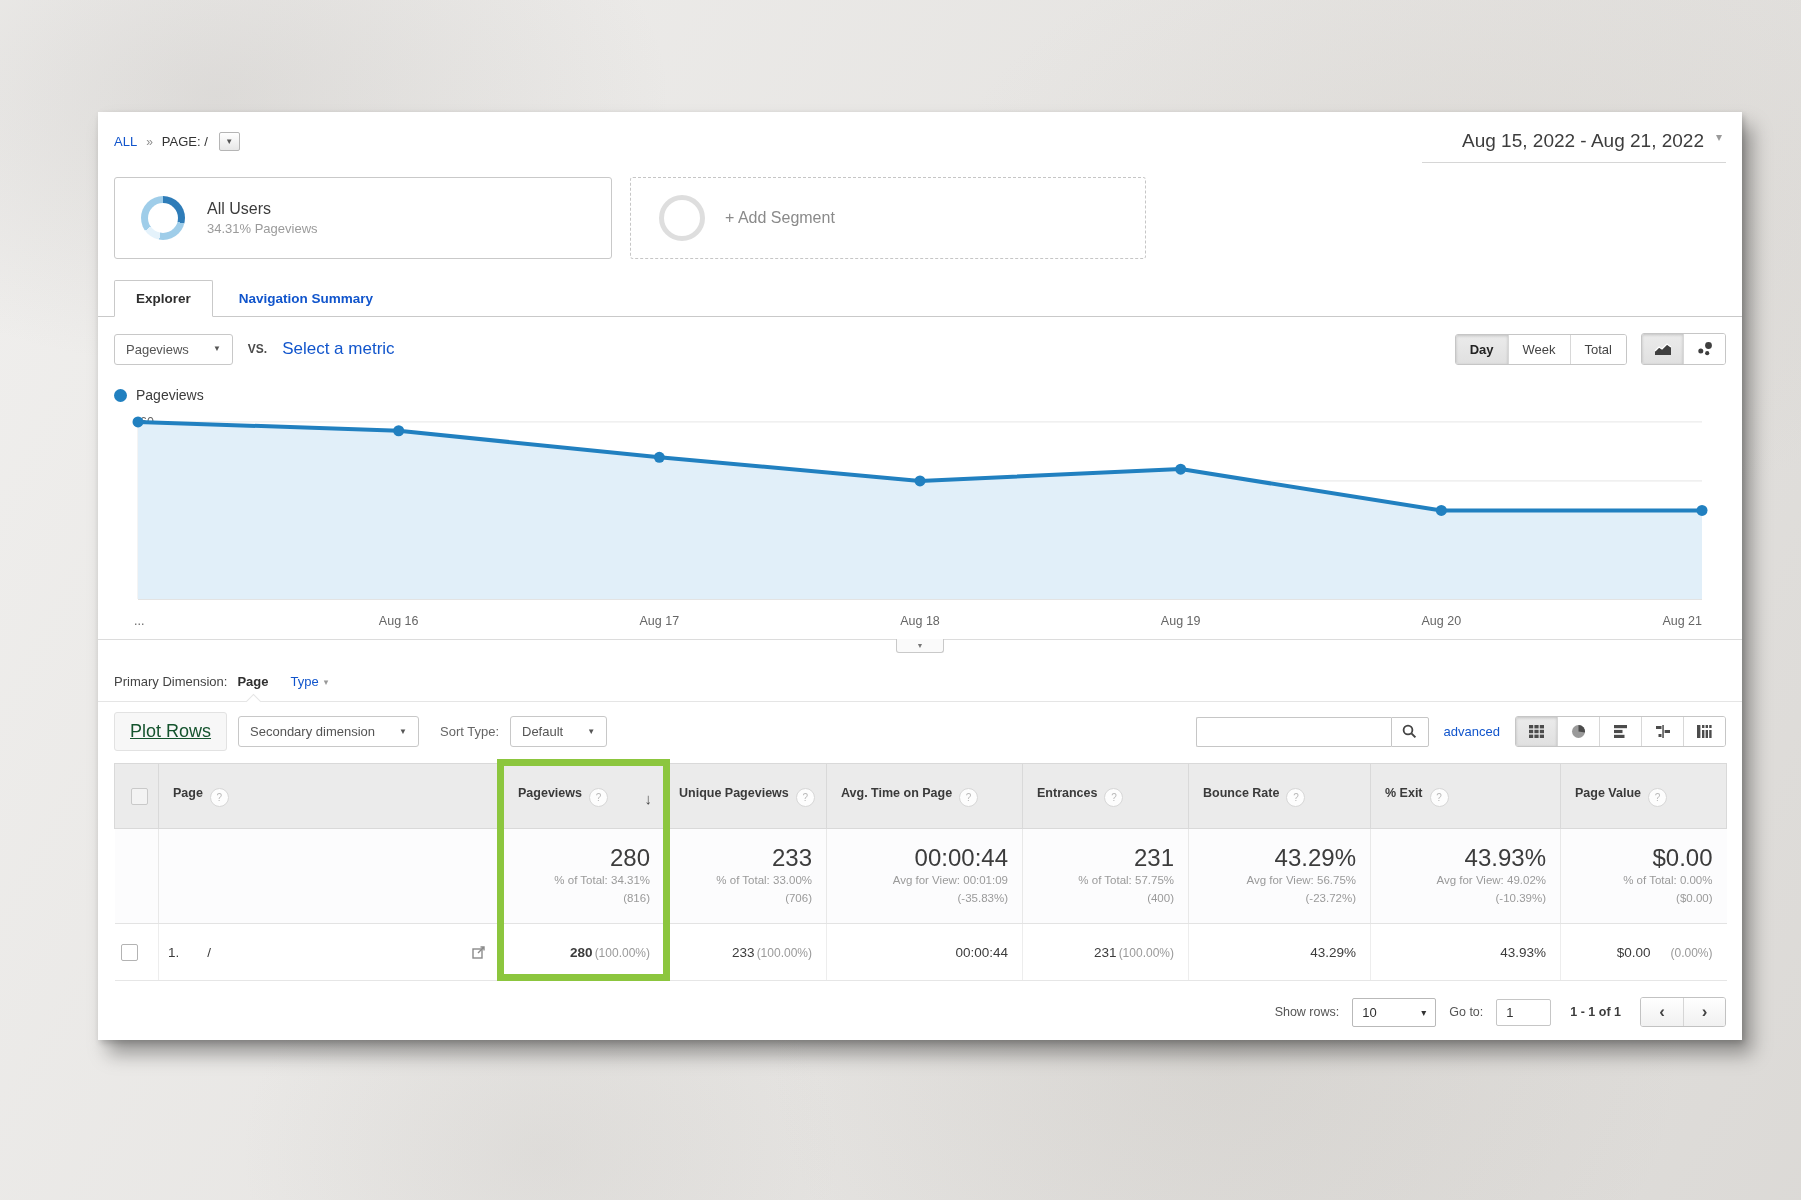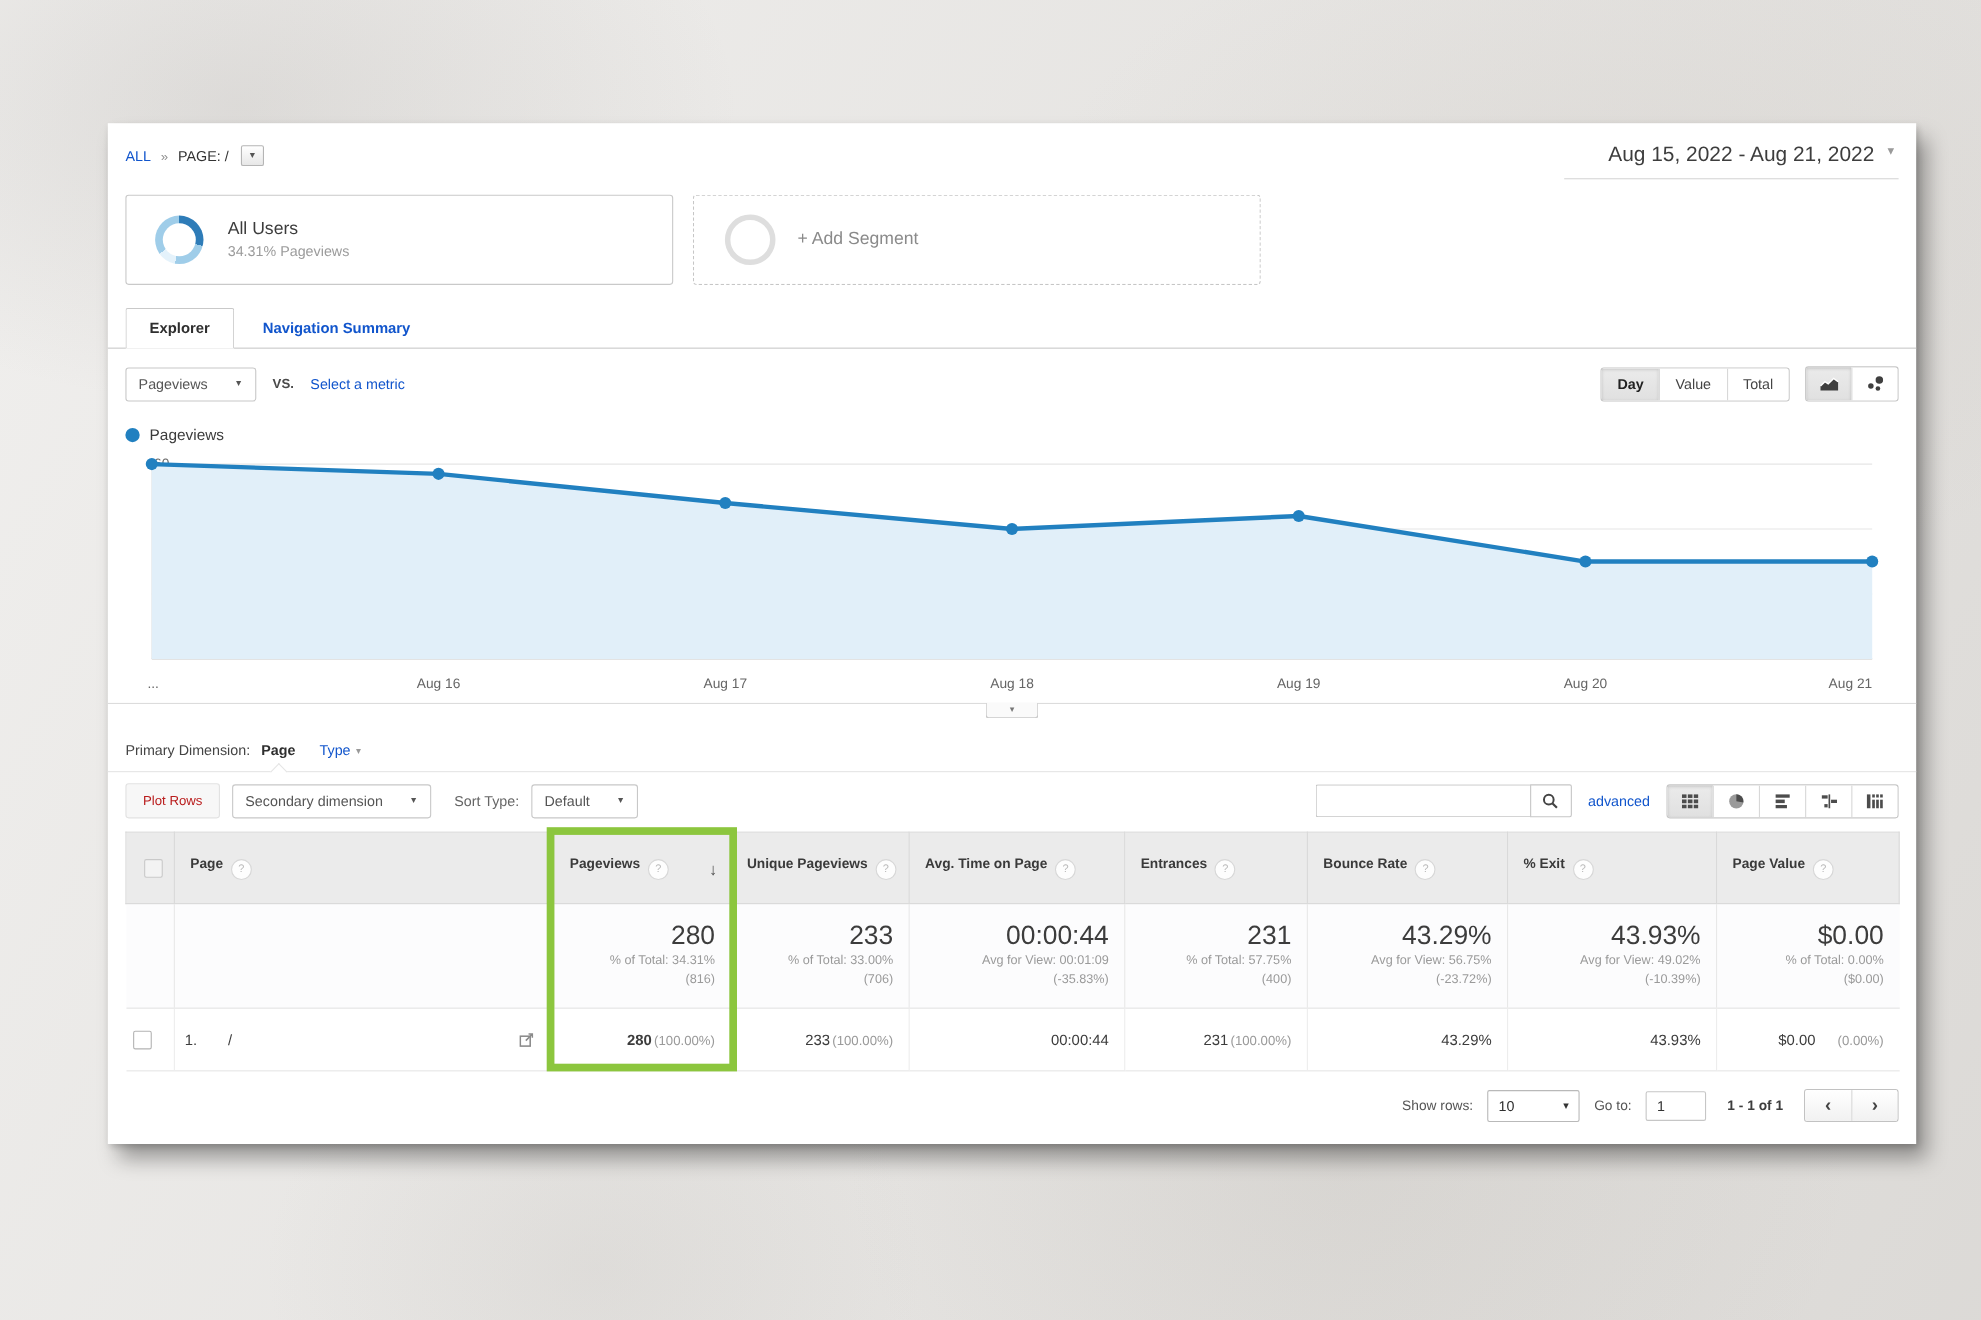--- a/index.html
+++ b/index.html
@@ -47,21 +47,21 @@
   
   .tabbar{margin:20px -16px 0;padding:0 16px;border-bottom:1px solid #c9c9c9;display:flex;align-items:flex-end;height:37px;}
   .tab-active{background:#fff;border:1px solid #c9c9c9;border-bottom:1px solid #fff;margin-bottom:-1px;border-radius:2px 2px 0 0;
     font-weight:bold;font-size:13.5px;color:#2f2f2f;padding:10px 21px;cursor:default;}
   .tab-link{color:var(--link);font-weight:bold;font-size:13.5px;padding:10px 26px;cursor:pointer;}
   
   .metric-row{display:flex;align-items:center;margin-top:16px;}
   .drop-btn{border:1px solid #c8c8c8;border-radius:3px;background:#fff;display:flex;align-items:center;
     font-size:13px;color:#555;padding:7px 11px;gap:24px;cursor:pointer;}
   .vs{margin:0 15px;font-size:12px;font-weight:bold;color:#4a4a4a;text-transform:uppercase;}
-  .select-metric{color:var(--link);font-size:13px;cursor:pointer;}
+  .select-metric{color:var(--link);font-size:17px;cursor:pointer;}
   .right-cluster{margin-left:auto;display:flex;align-items:flex-end;gap:14px;}
   .btn-group{display:flex;border:1px solid #c6c6c6;border-radius:3px;background:#fff;overflow:hidden;}
   .gbtn{padding:7px 14px;font-size:13px;color:#444;border-left:1px solid #d8d8d8;cursor:pointer;background:#fff;
     display:flex;align-items:center;justify-content:center;}
   .gbtn:first-child{border-left:none;}
   .gbtn.sel{background:linear-gradient(#ebebeb,#e0e0e0);box-shadow:inset 0 1px 3px rgba(0,0,0,.18);font-weight:bold;color:#222;}
   .ibtn{width:41px;padding:7px 0;}
   
   .legend{display:flex;align-items:center;gap:9px;margin-top:22px;}
   .legend-dot{width:13px;height:13px;border-radius:50%;background:var(--blue);}
@@ -75,21 +75,21 @@
   
   .primary-dim{display:flex;align-items:center;margin-top:18px;font-size:13px;color:#444;}
   .pd-page{font-weight:bold;color:#2f2f2f;margin-left:10px;}
   .pd-other{color:var(--link);margin-left:22px;cursor:pointer;}
   .pd-caret{font-size:9px;color:#999;margin-left:5px;}
   
   .toolbar{margin:12px -16px 0;padding:10px 16px 0;border-top:1px solid #e5e5e5;position:relative;
     display:flex;align-items:center;gap:11px;}
   .notch{position:absolute;top:-6px;left:150px;width:10px;height:10px;background:#fff;
     border-left:1px solid #e5e5e5;border-top:1px solid #e5e5e5;transform:rotate(45deg);}
-  .disabled-btn{padding:8px 15px;background:#f7f7f7;border:1px solid #e2e2e2;border-radius:3px;color:#b91c1c;font-size:12px;}
+  .disabled-btn{padding:8px 15px;background:#f7f7f7;border:1px solid #e2e2e2;border-radius:3px;color:#14532d;font-size:18px;text-decoration:underline;}
   .sort-label{font-size:13px;color:#666;margin-left:10px;}
   .search-wrap{display:flex;margin-left:auto;}
   .search-input{width:178px;height:28px;border:1px solid #c6c6c6;border-right:none;border-radius:2px 0 0 2px;
     padding:0 8px;font-size:13px;color:#333;outline:none;}
   .search-btn{width:38px;height:30px;border:1px solid #c6c6c6;border-radius:0 2px 2px 0;background:#fff;
     display:flex;align-items:center;justify-content:center;cursor:pointer;padding:0;}
   .advanced{color:var(--link);font-size:13px;margin:0 4px;cursor:pointer;}
   
   .table-wrap{position:relative;margin-top:12px;}
   table{width:1612px;border-collapse:collapse;table-layout:fixed;}
@@ -173,21 +173,21 @@
       <div class="drop-btn">
         <span>Pageviews</span>
         <span class="caret-sm">▼</span>
       </div>
       <span class="vs">vs.</span>
       <span class="select-metric">Select a metric</span>
 
       <div class="right-cluster">
         <div class="btn-group">
           <div class="gbtn sel">Day</div>
-          <div class="gbtn">Value</div>
+          <div class="gbtn">Week</div>
           <div class="gbtn">Total</div>
         </div>
         <div class="btn-group">
           <div class="gbtn ibtn sel">
             <svg class="mini" width="18" height="14" viewBox="0 0 18 14">
               <path d="M1 13 L1 9 L5 5 L8 7 L13 2 L17 5 L17 13 Z" fill="#3f3f3f"></path>
               <path d="M1 9 L5 5 L8 7 L13 2 L17 5" stroke="#fff" stroke-width="1.3" fill="none"></path>
             </svg>
           </div>
           <div class="gbtn ibtn">

